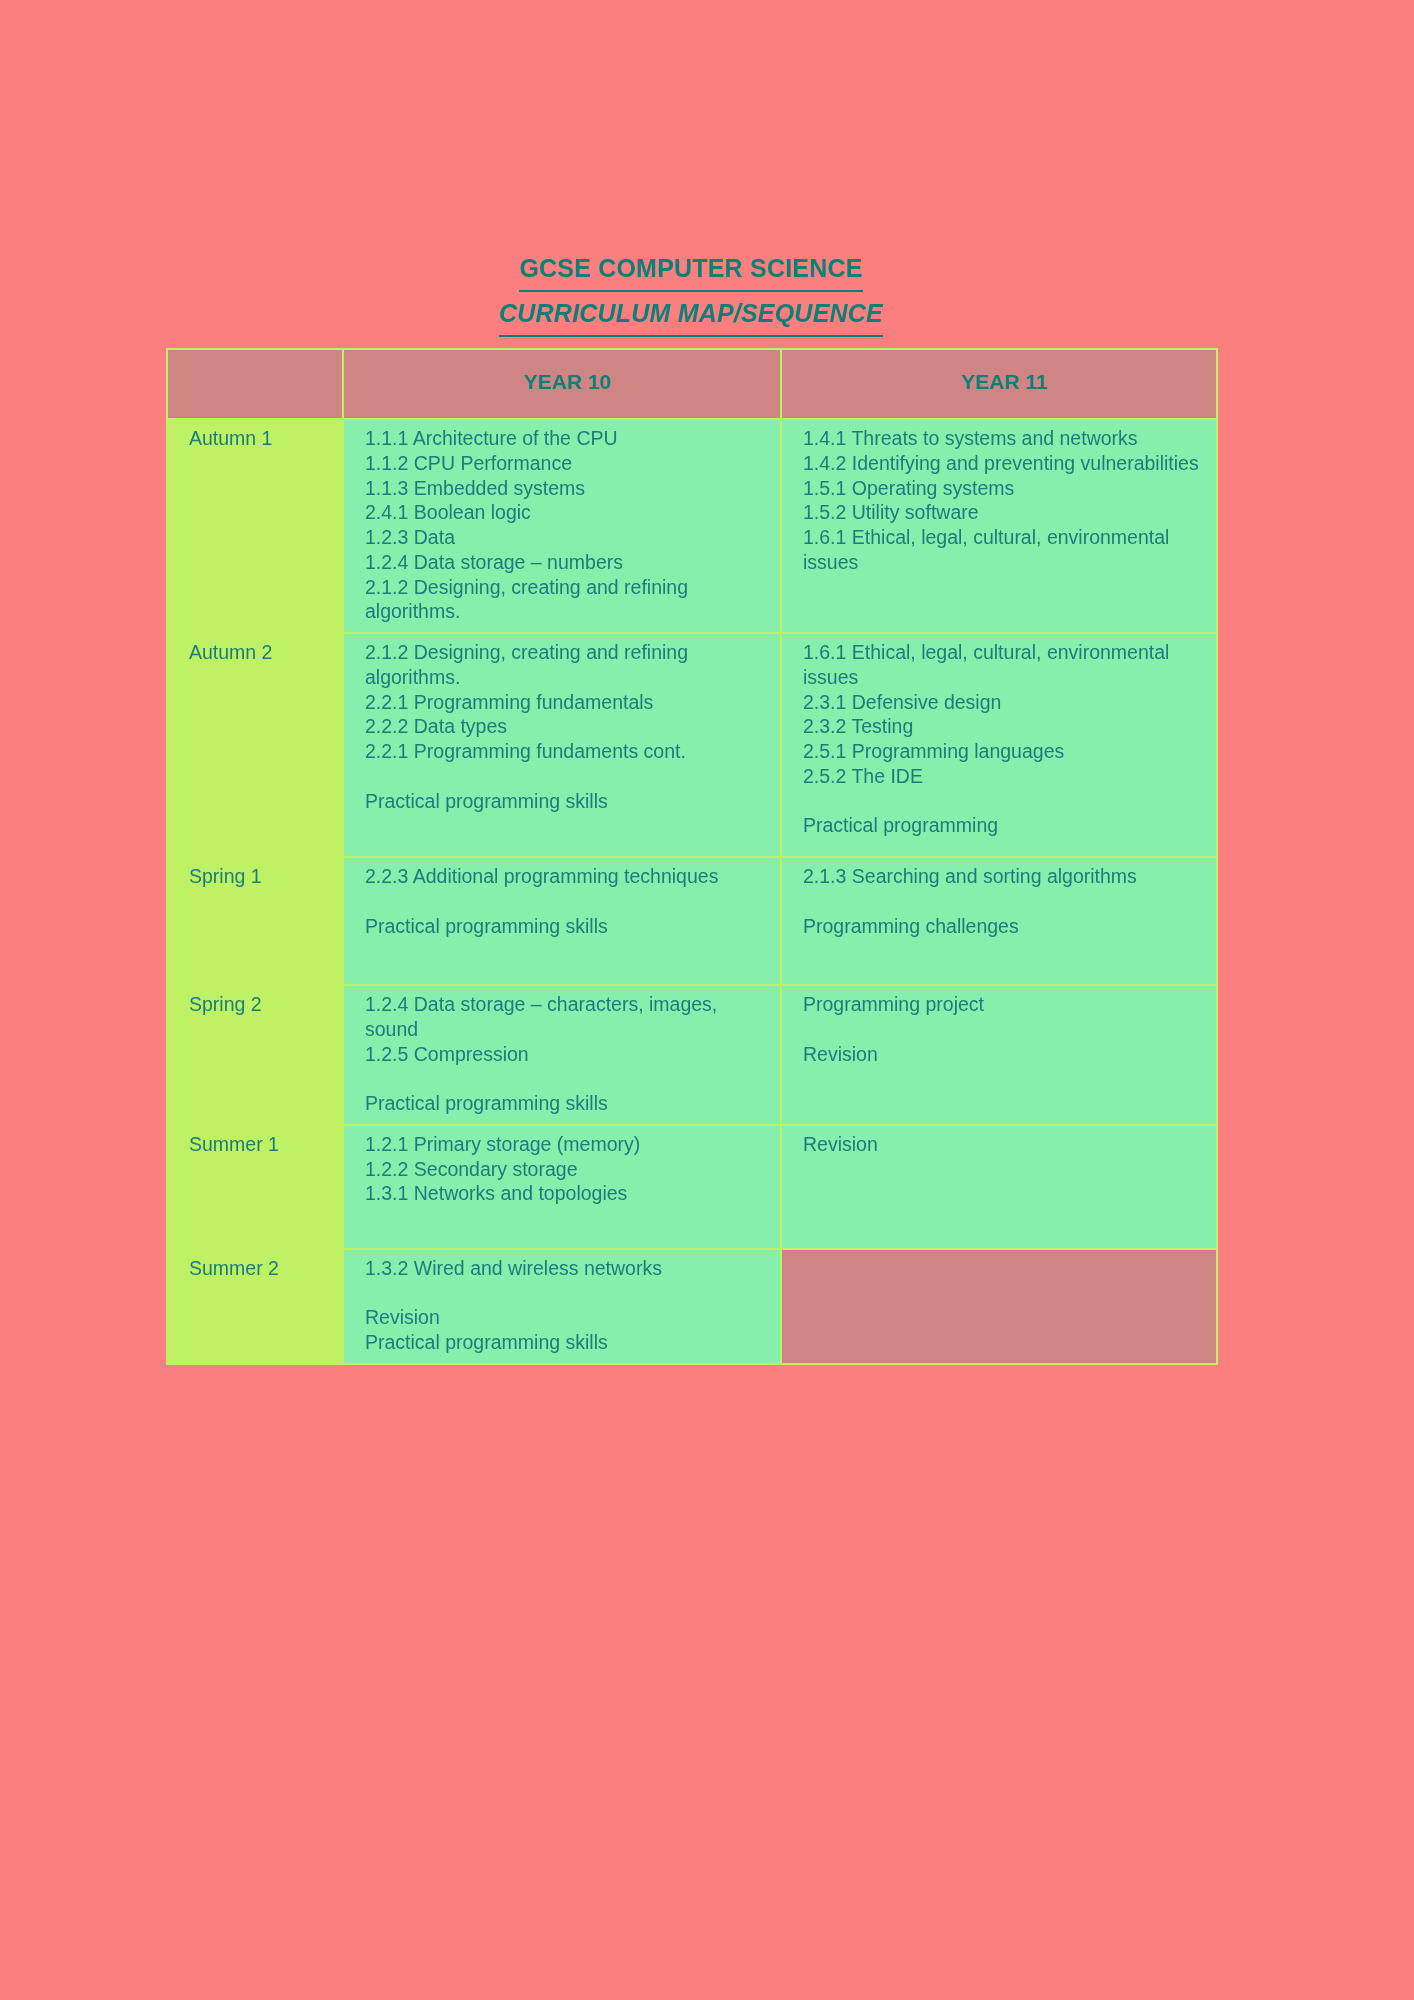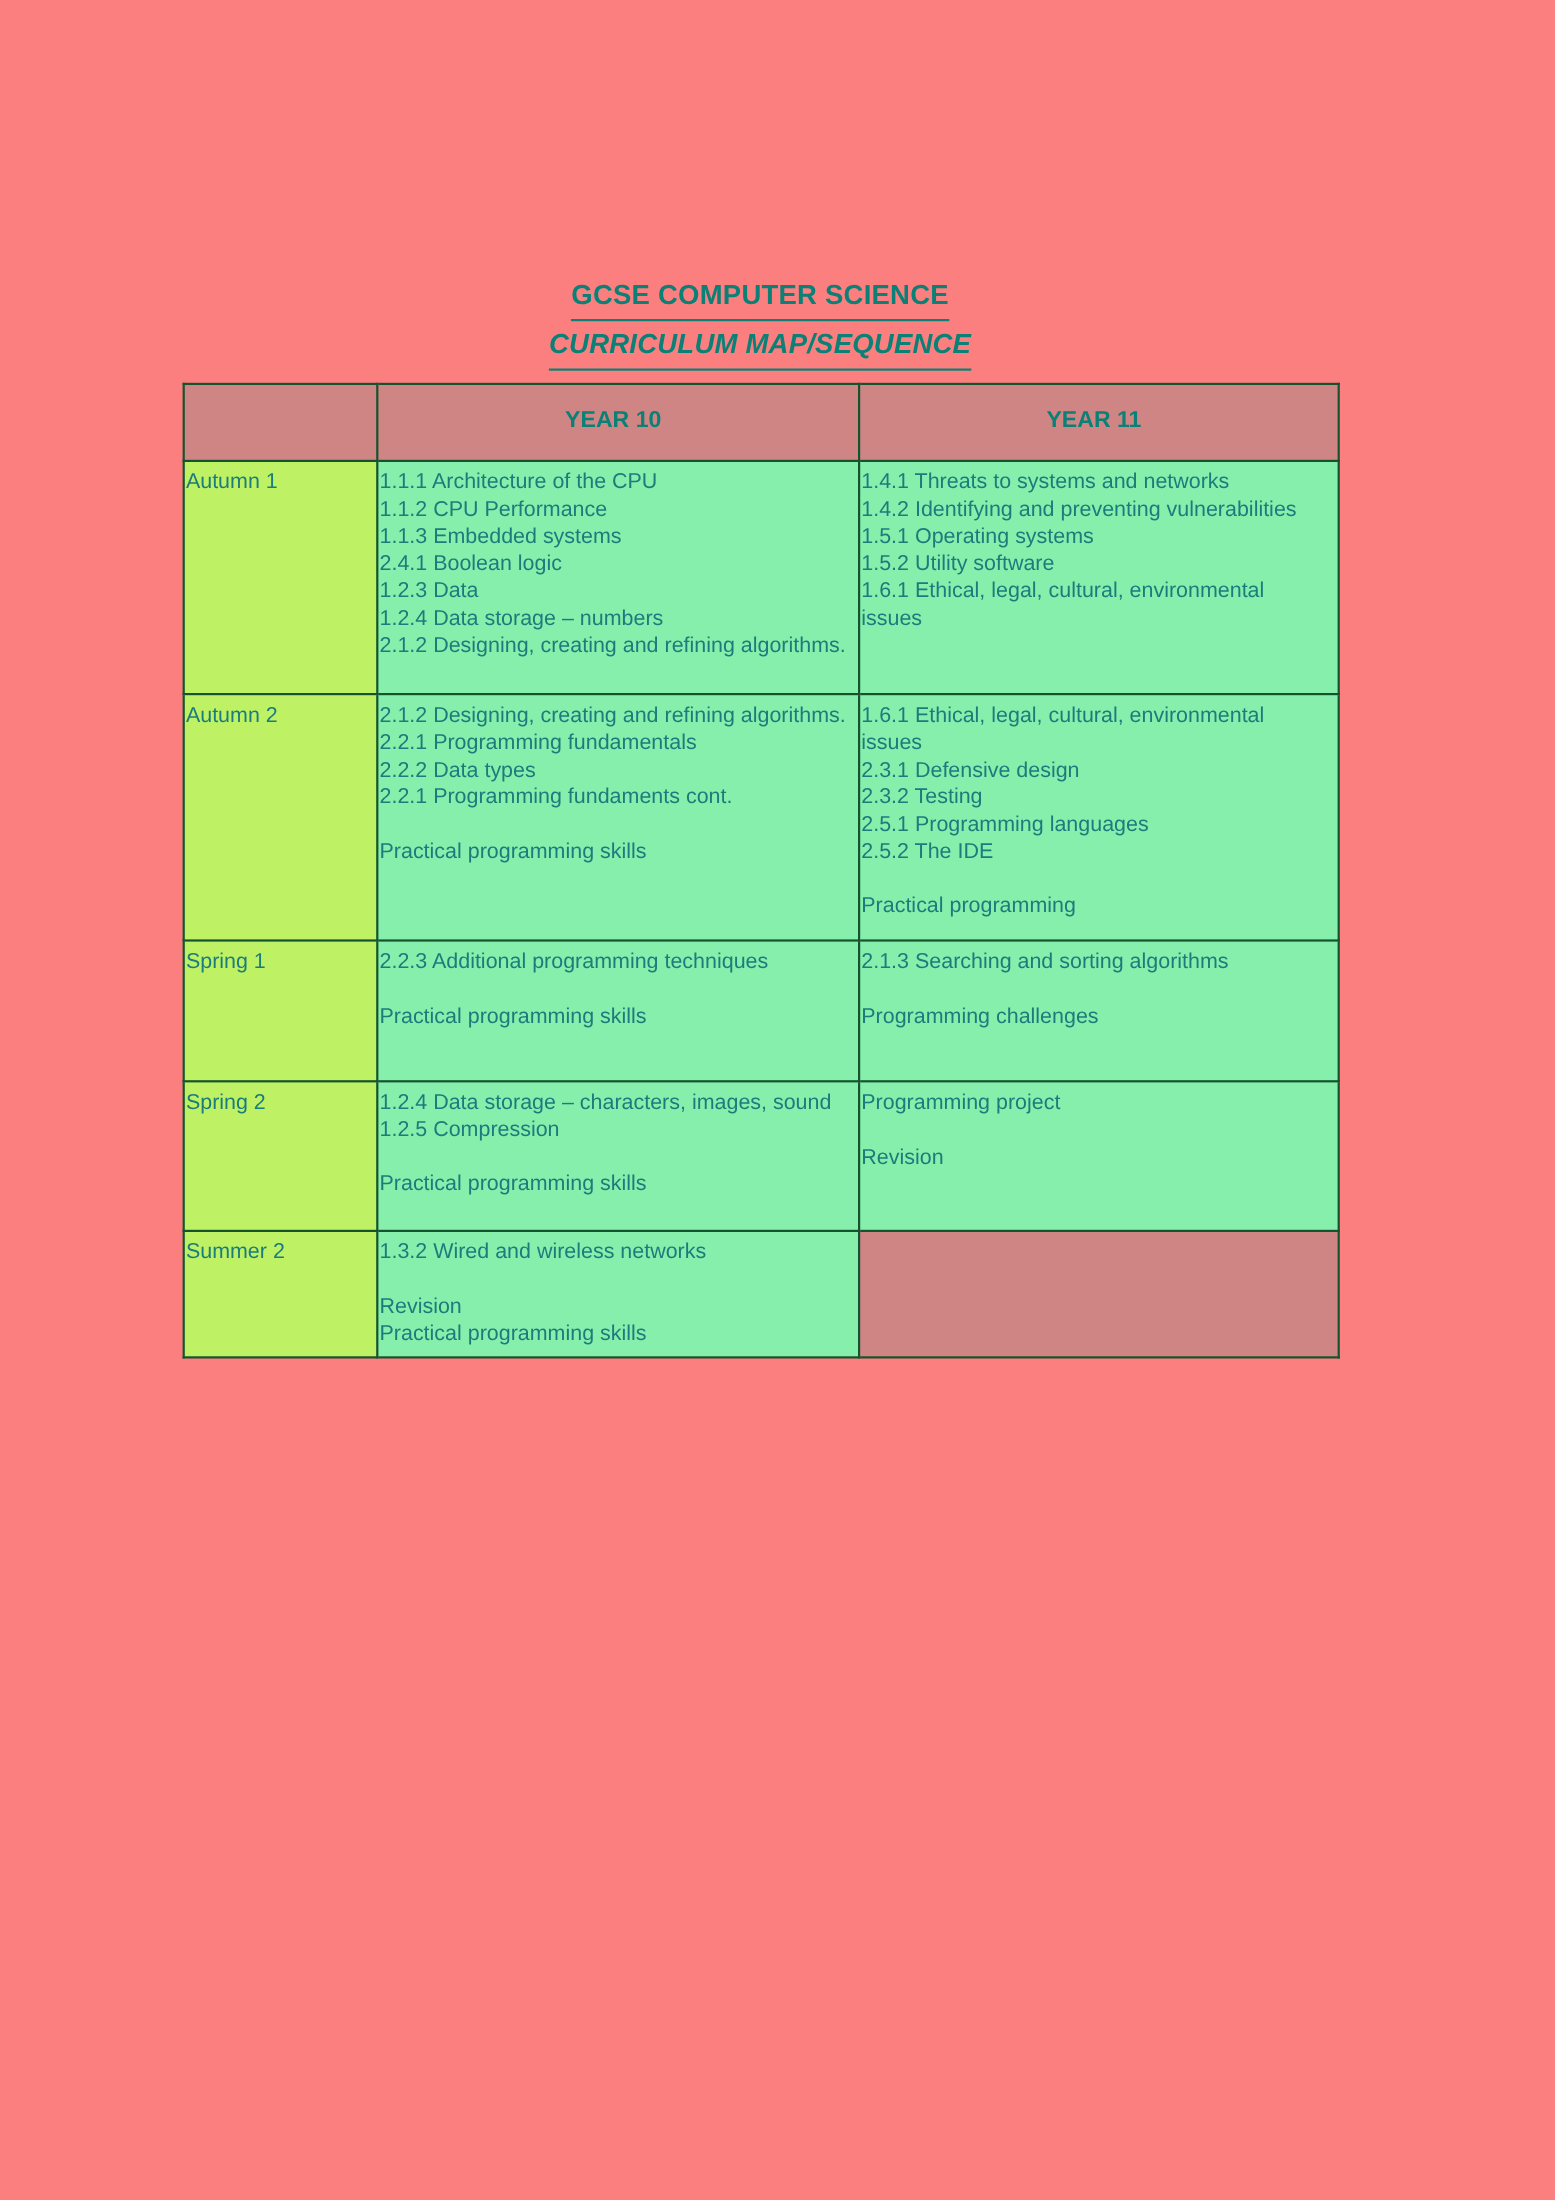--- a/index.html
+++ b/index.html
@@ -45,23 +45,23 @@
   .title-row { display: block; }
   .title-row.second { margin-top: 1px; font-style: italic; }
 
   table.cmap {
     border-collapse: collapse;
     width: 1050px;
     margin-top: 11px;
     table-layout: fixed;
   }
   table.cmap td, table.cmap th {
-    border: 2px solid #14532d;
+    border: 2px solid #bef264;
     vertical-align: top;
-    padding: 6px 10px 8px 1px;
+    padding: 6px 10px 8px 21px;
     color: #1b7c7c;
     font-size: 19.5px;
     line-height: 1.27;
     font-weight: normal;
     text-align: left;
   }
 
   col.c-term  { width: 176px; }
   col.c-y10   { width: 438px; }
   col.c-y11   { width: 436px; }
@@ -197,20 +197,31 @@
               <span class="line">1.2.5 Compression</span>
               <span class="line blank"></span>
               <span class="line">Practical programming skills</span>
             </td>
             <td class="content">
               <span class="line">Programming project</span>
               <span class="line blank"></span>
               <span class="line">Revision</span>
             </td>
           </tr>
+          <tr class="r-su1">
+            <td class="term">Summer 1</td>
+            <td class="content">
+              <span class="line">1.2.1 Primary storage (memory)</span>
+              <span class="line">1.2.2 Secondary storage</span>
+              <span class="line">1.3.1 Networks and topologies</span>
+            </td>
+            <td class="content">
+              <span class="line">Revision</span>
+            </td>
+          </tr>
           <tr class="r-su2">
             <td class="term">Summer 2</td>
             <td class="content">
               <span class="line">1.3.2 Wired and wireless networks</span>
               <span class="line blank"></span>
               <span class="line">Revision</span>
               <span class="line">Practical programming skills</span>
             </td>
             <td class="content empty-cell"></td>
           </tr>

